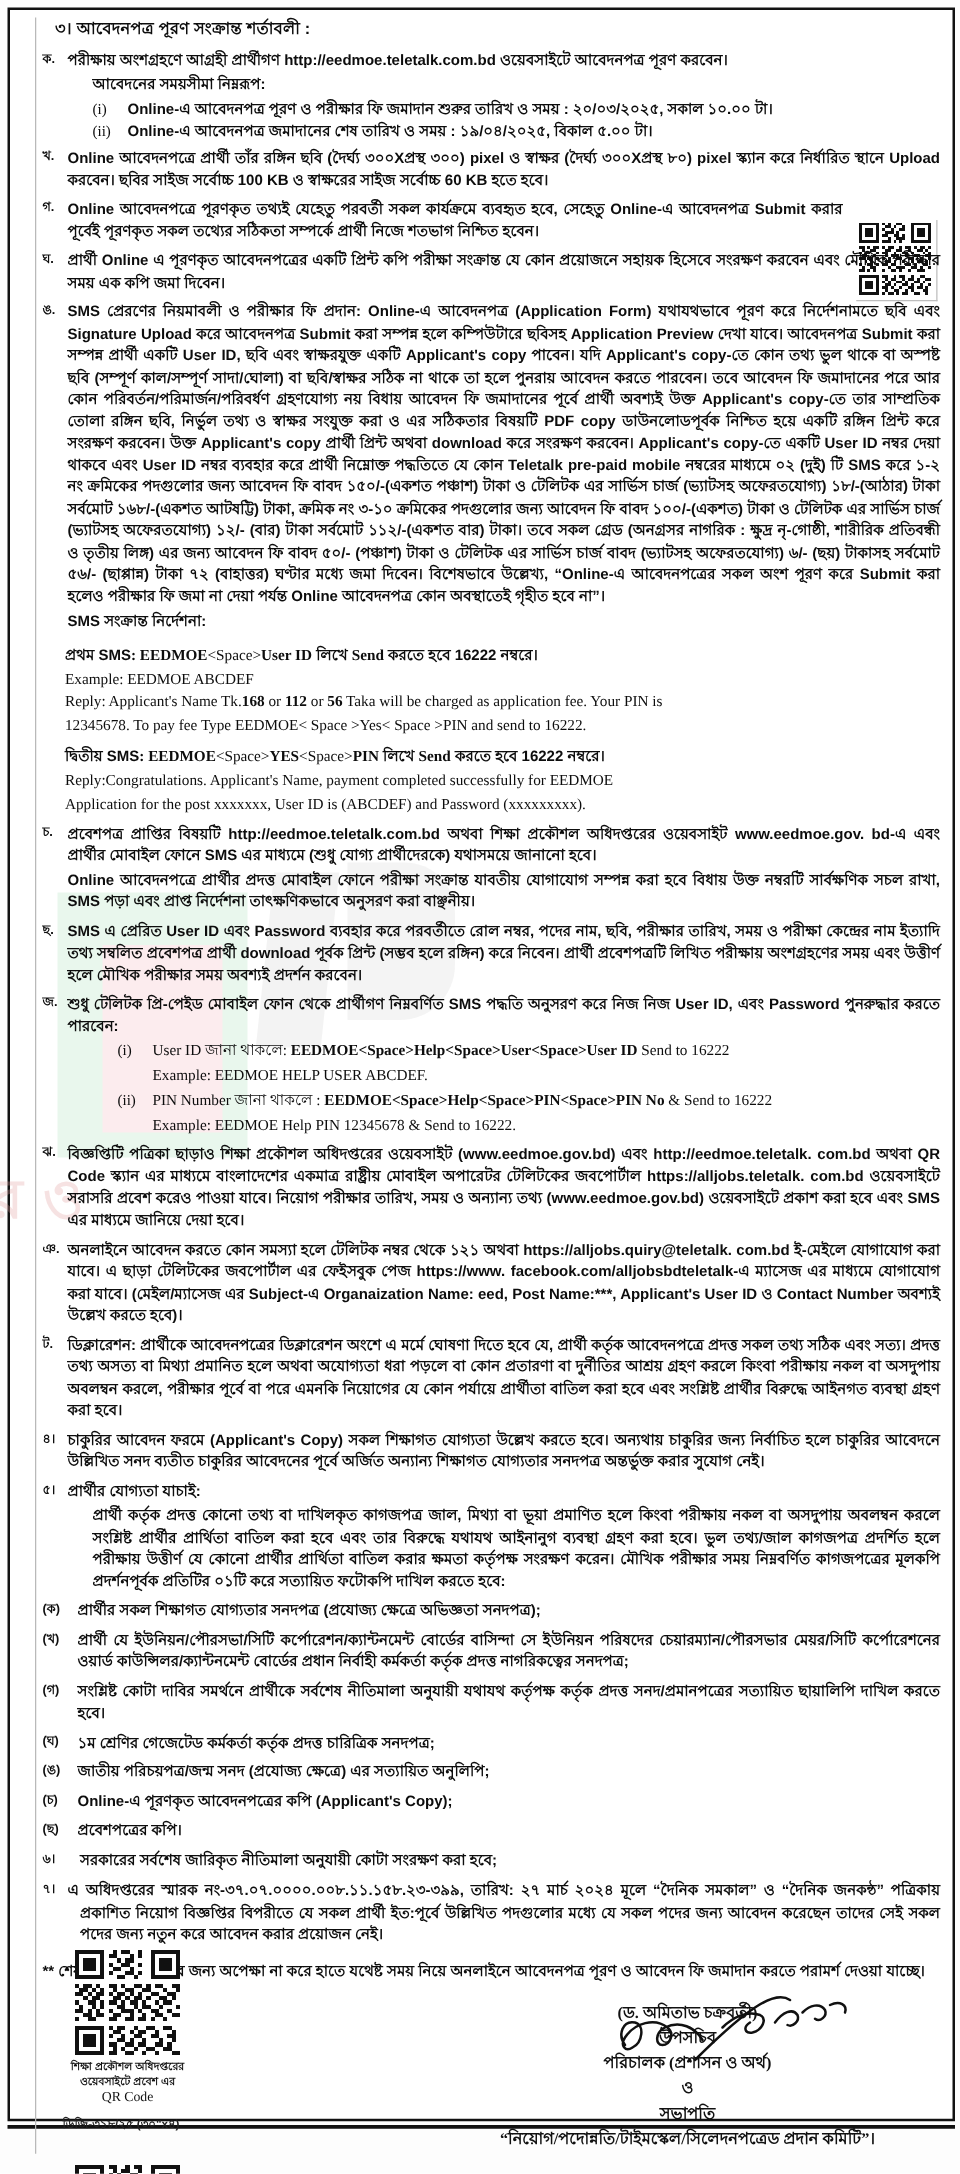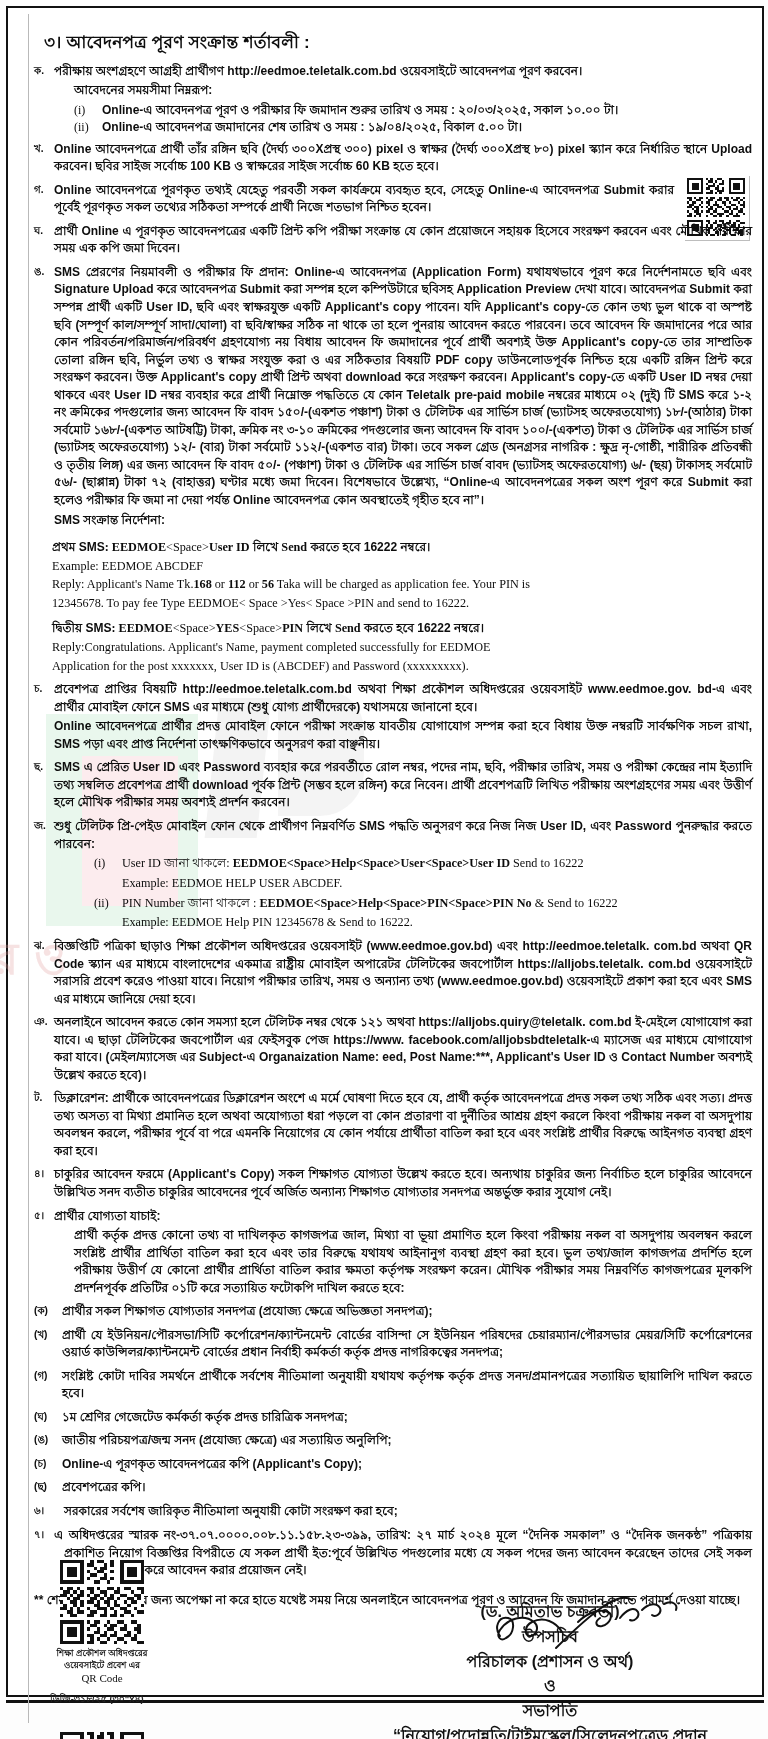--- a/index.html
+++ b/index.html
@@ -54,21 +54,21 @@
     font-family:"Liberation Sans",sans-serif;
   }
   
   #content{
     position:absolute;left:34px;top:14px;right:16px;
     font-size:11.1px;line-height:1.46;text-align:justify;
   }
   .bn{font-family:"Liberation Sans","DejaVu Sans",sans-serif;font-size:12px;font-weight:600;}
   .en{font-family:"Liberation Serif",serif;font-size:12.2px;}
   h1.sec-title{
-    margin:17px 0 7px 0;font-size:17px;font-weight:bold;
+    margin:0 0 7px 0;font-size:13px;font-weight:bold;
     font-family:"Liberation Sans",sans-serif;letter-spacing:.2px;
     padding-left:10px;
   }
   .item{display:flex;margin:0 0 4px 0;}
   .item > .mk{
     flex:0 0 20px;font-family:"Liberation Sans",sans-serif;
     font-size:10.2px;font-weight:600;padding-top:1px;
   }
   .item > .bd{flex:1 1 auto;}
   .sub{margin-left:20px;display:flex;}
@@ -104,21 +104,21 @@
   }
   .qr-cap .qr-en{font-family:"Liberation Serif",serif;font-size:11px;font-weight:normal;}
   
   #sign-block{
     position:absolute;right:58px;top:1600px;width:320px;text-align:center;
   }
   #signature{
     position:absolute;right:86px;top:1592px;width:200px;height:72px;
   }
   #sign-block .ln{
-    font-family:Liberation Sans, sans-serif;font-size:16px;font-weight:700;
+    font-family:Liberation Serif, serif;font-size:13px;font-weight:700;
     line-height:1.55;color:#111;
   }
   #doc-code{
     position:absolute;left:50px;top:1692px;
     font-family:"Liberation Sans",sans-serif;font-size:9.4px;font-weight:600;color:#222;
   }
 </style>
 </head>
 <body>
 

